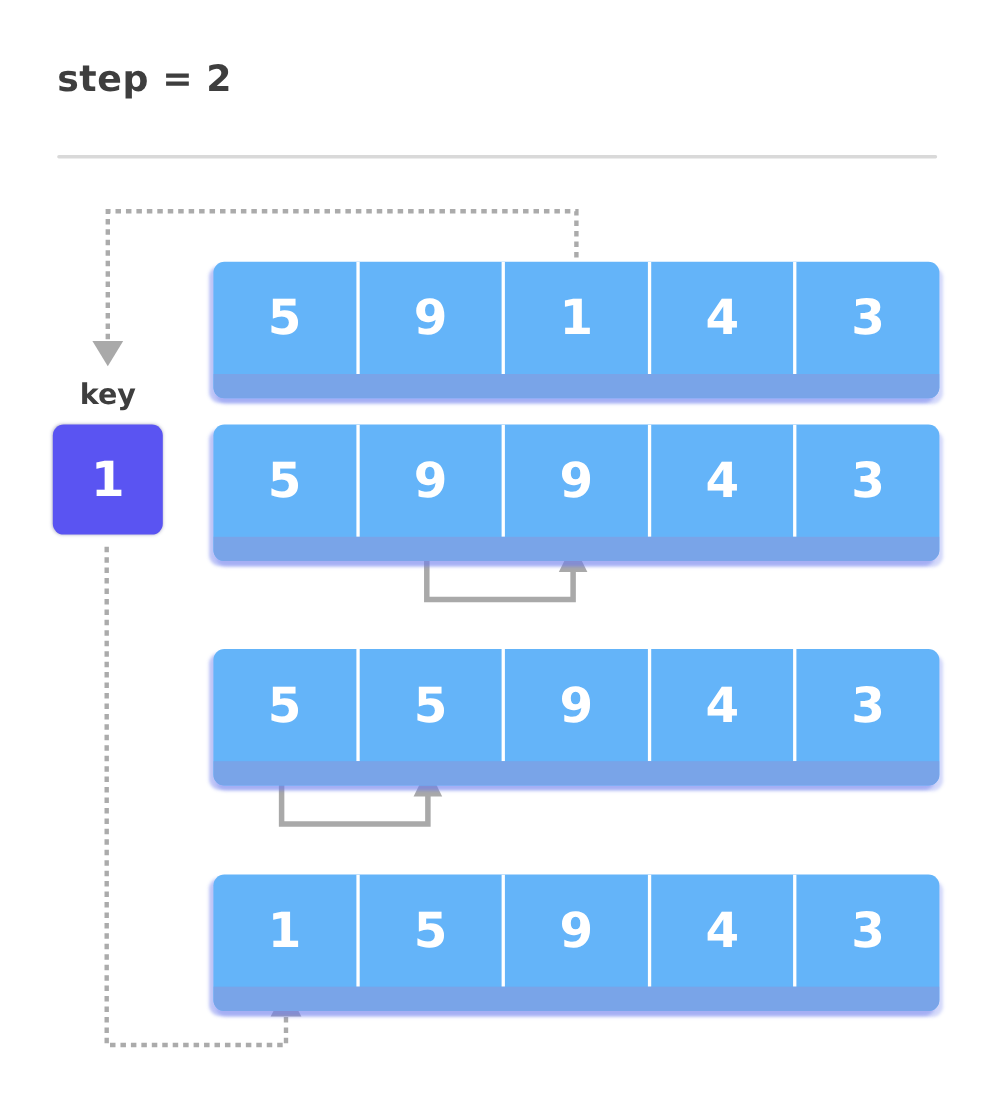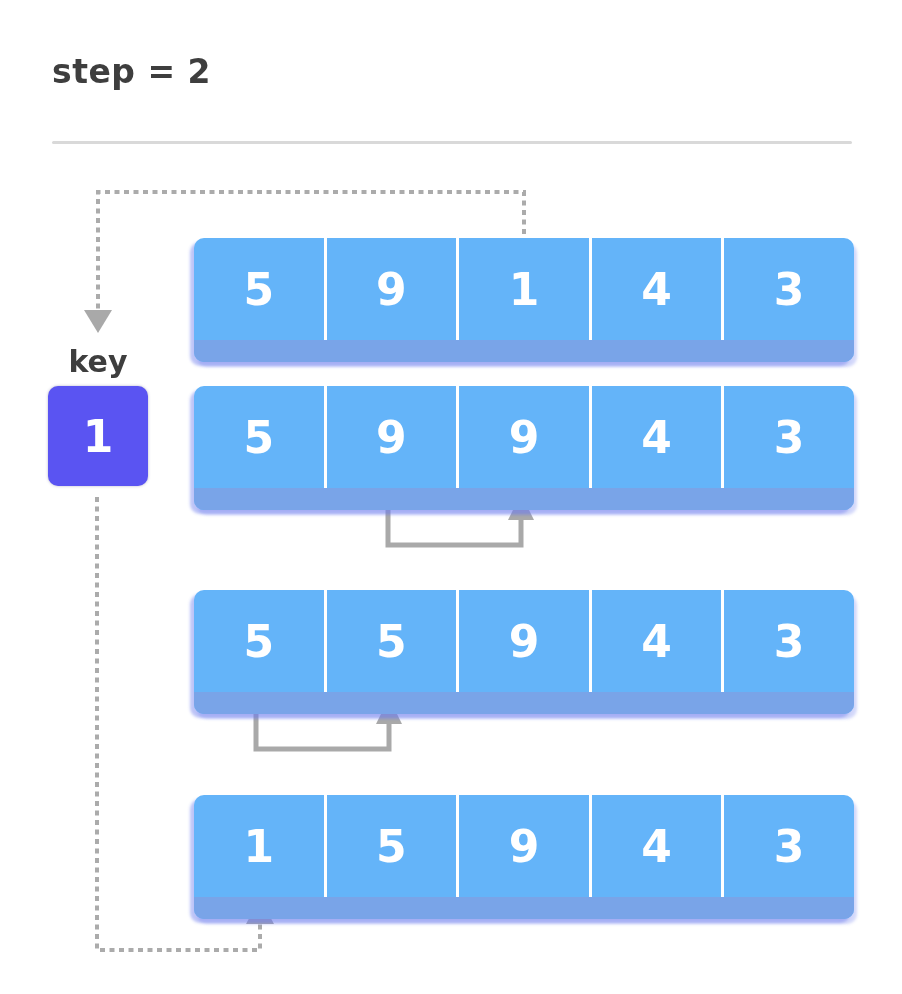--- a/index.html
+++ b/index.html
@@ -26,21 +26,21 @@
   .rule{
     position:absolute;left:52px;top:141px;width:800px;height:3px;
     background:var(--divider);border-radius:2px;
   }
   .overlay{position:absolute;left:0;top:0;width:902px;height:994px;pointer-events:none;}
   .overlay .dot{fill:none;stroke:var(--dot-gray);stroke-width:4;stroke-dasharray:5 4.5;}
   .overlay .sol{fill:none;stroke:var(--arrow-gray);stroke-width:5;}
   .overlay .head{fill:var(--arrow-gray);stroke:none;}
   .key-label{
     position:absolute;left:48px;top:344px;width:100px;text-align:center;
-    font-size:30px;font-weight:bold;color:var(--text-dark);
+    font-size:26px;font-weight:bold;color:var(--text-dark);
   }
   .key-box{
     position:absolute;left:48px;top:386px;width:100px;height:100px;
     background:var(--key-fill);border-radius:10px;
     display:flex;align-items:center;justify-content:center;
     box-shadow:0 0 3px rgba(45,45,110,.35);
   }
   .key-box span{color:var(--number-white);font-size:44px;font-weight:bold;}
   .array{
     position:absolute;left:194px;width:660px;height:124px;

